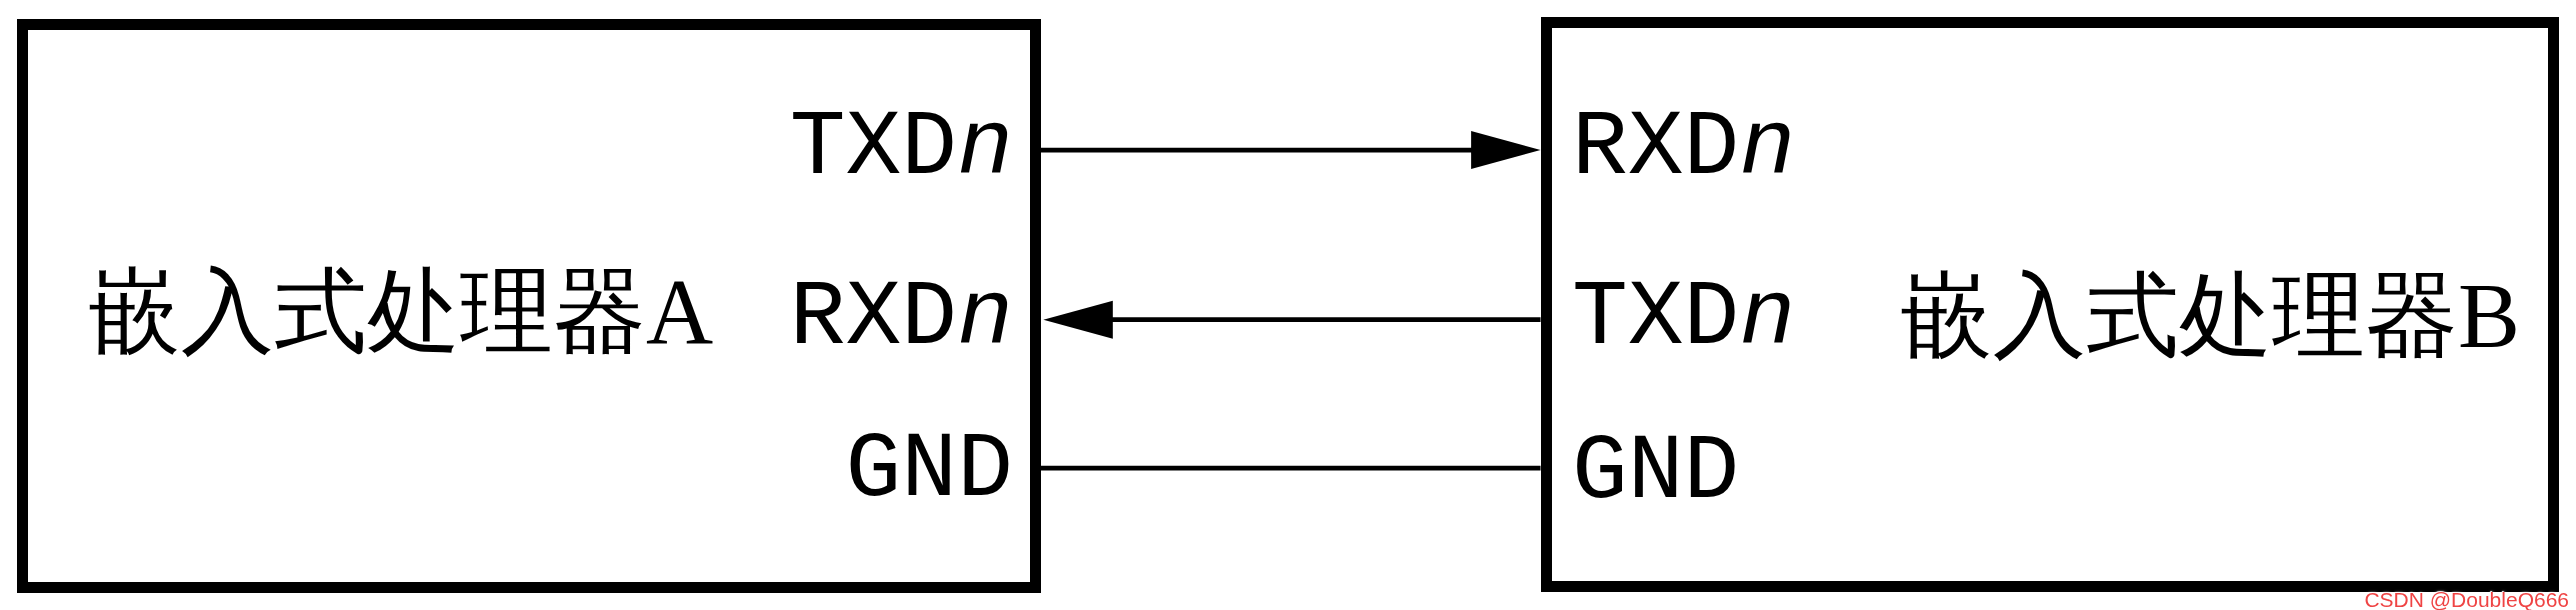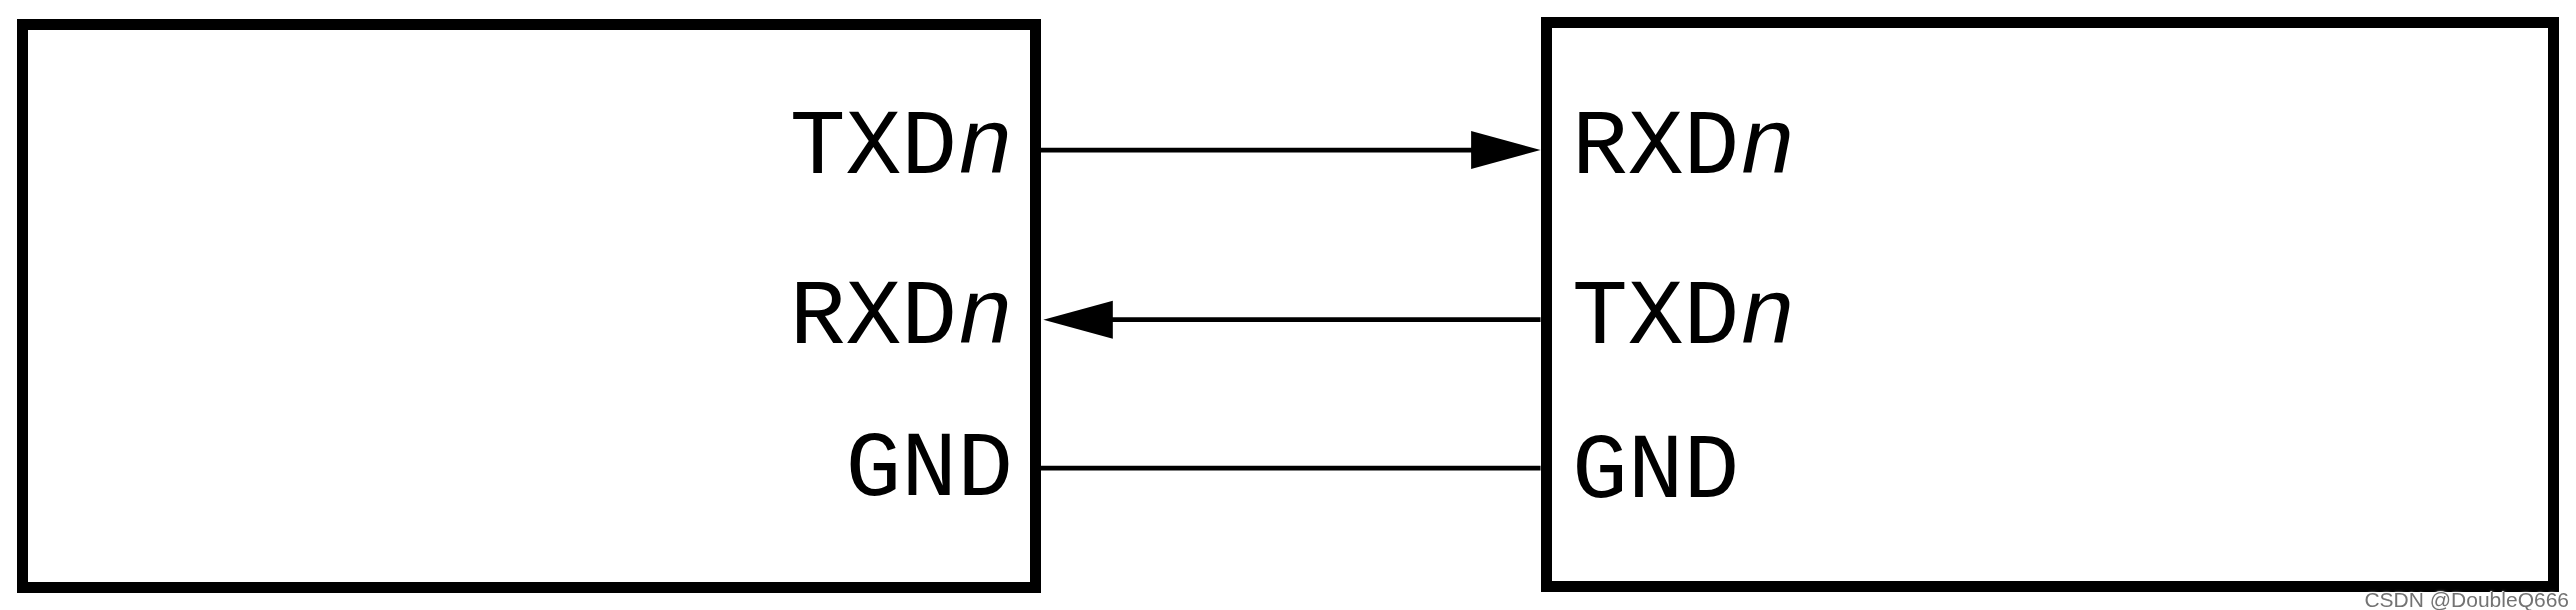--- a/index.html
+++ b/index.html
@@ -65,21 +65,21 @@
   #title-a { left: 88px;  top: 313px; }
   #title-b { left: 1900px; top: 317px; }
 
   .watermark {
     position: absolute;
     right: 7px;
     bottom: 0.8px;
     font-family: "Liberation Sans", "DejaVu Sans", sans-serif;
     font-size: 21px;
     line-height: 1;
-    color: #737373;
+    color: #ef4444;
     text-shadow: 0 0 1.6px #ffffff, 0 0 3.2px #ffffff, 0.8px 0.8px 0.8px #ffffff, -0.8px -0.8px 0.8px #ffffff;
     z-index: 5;
   }
 </style>
 </head>
 <body>
 
 <div id="canvas">
 
   <div id="box-a" class="proc-box"></div>
@@ -96,26 +96,28 @@
     <g>
       <line x1="1396" y1="405" x2="1952" y2="405" stroke="#000000" stroke-width="6"></line>
       <polygon points="1322,405 1410,381 1410,429" fill="#000000"></polygon>
     </g>
 
     <g>
       <line x1="1318" y1="593" x2="1952" y2="593" stroke="#000000" stroke-width="6"></line>
     </g>
   </svg>
 
+  <div id="title-a" class="box-title">嵌入式处理器A</div>
 
   <div id="a-pin-txd" class="label pin-a"><span>TXD</span><i>n</i></div>
   <div id="a-pin-rxd" class="label pin-a"><span>RXD</span><i>n</i></div>
   <div id="a-pin-gnd" class="label pin-a"><span>GND</span><i></i></div>
 
   <div id="b-pin-rxd" class="label pin-b"><span>RXD</span><i>n</i></div>
   <div id="b-pin-txd" class="label pin-b"><span>TXD</span><i>n</i></div>
   <div id="b-pin-gnd" class="label pin-b"><span>GND</span><i></i></div>
 
+  <div id="title-b" class="box-title">嵌入式处理器B</div>
 
   <div class="watermark">CSDN @DoubleQ666</div>
 
 </div>
 
 
 </body></html>

